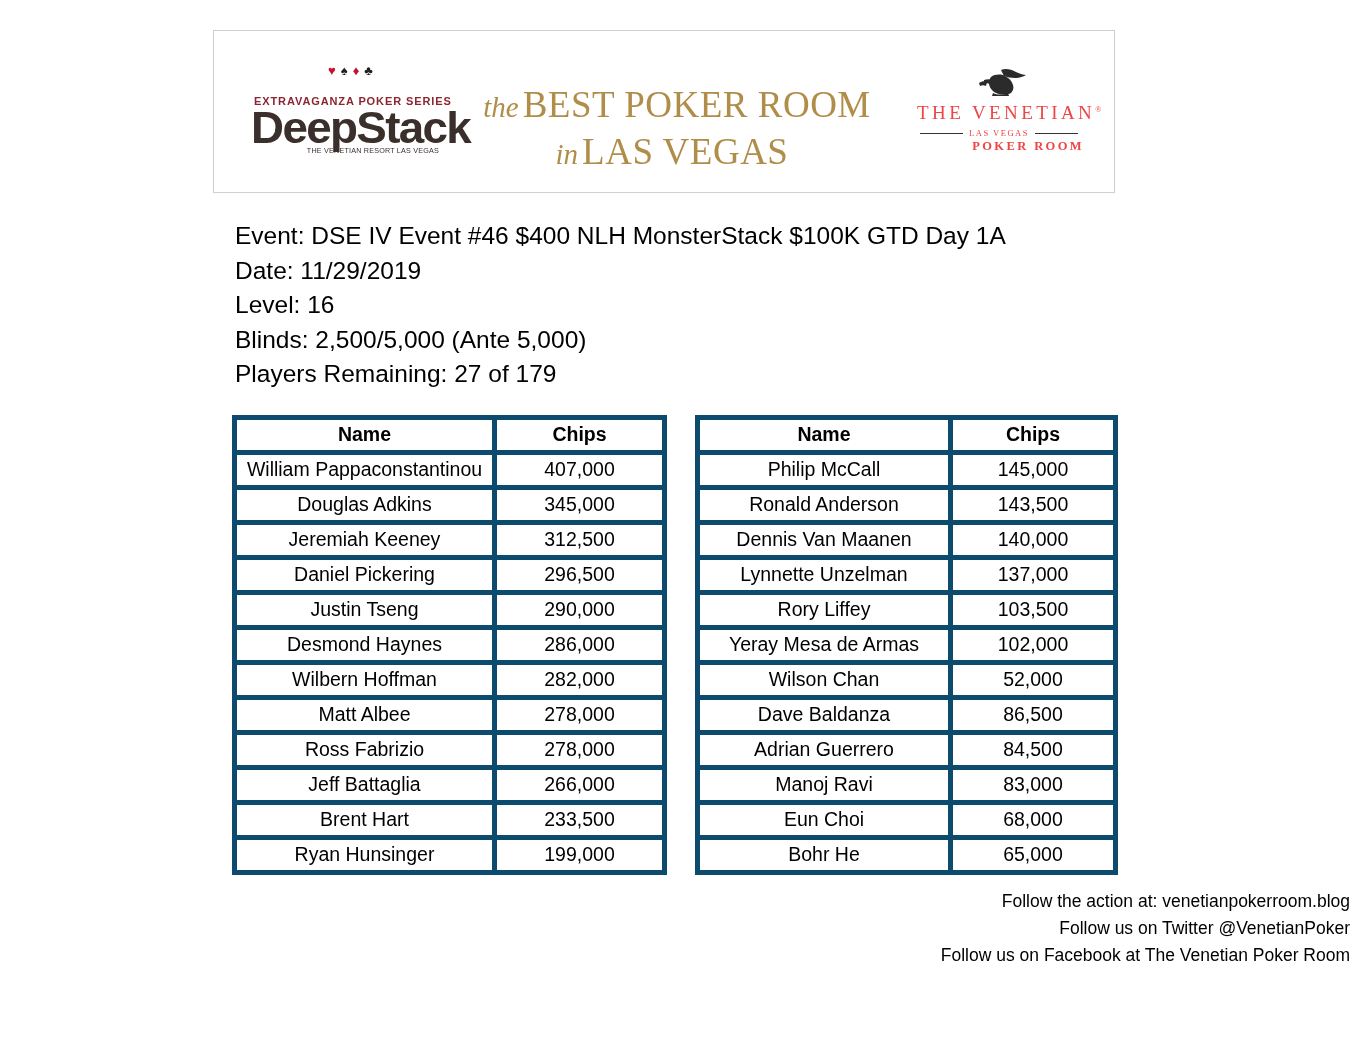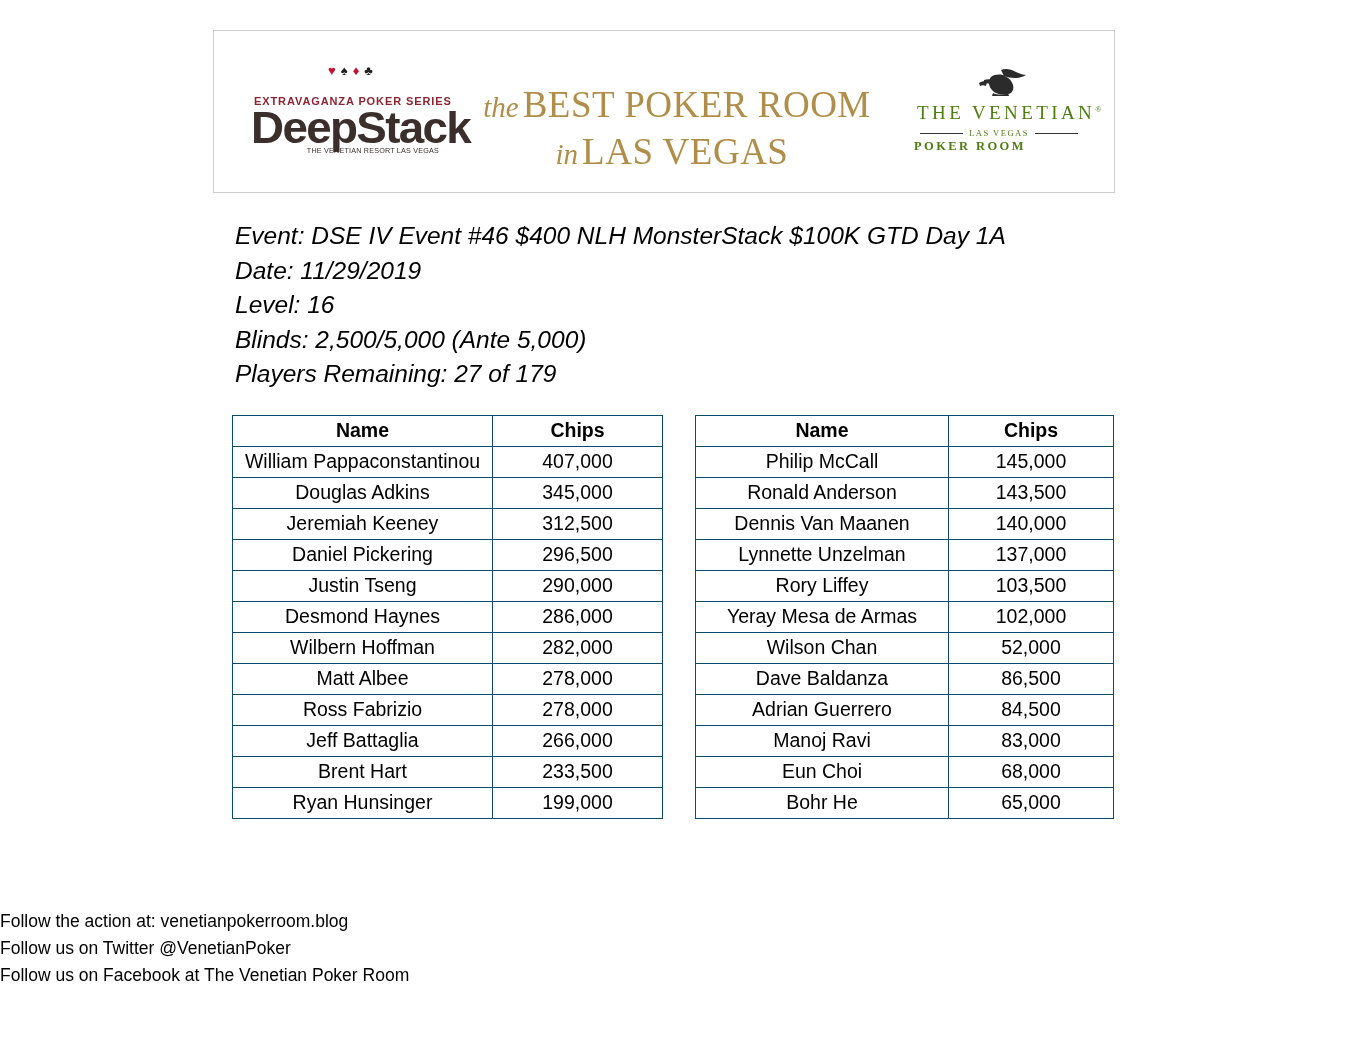--- a/index.html
+++ b/index.html
@@ -116,22 +116,22 @@
     letter-spacing: 0.5px;
   }
   .br-line2 { padding-left: 14px; margin-top: 8px; }
 
   
   .venetian-logo {
     position: absolute;
     left: 700px;
     top: 36px;
     width: 170px;
-    text-align: left;
-    color: #4d7c0f;
+    text-align: right;
+    color: #ef4444;
   }
   .ven-emblem {
     height: 30px;
     margin-bottom: 5px;
     display: flex;
     justify-content: center;
     align-items: flex-end;
   }
   .ven-name {
     font-family: "Liberation Serif", serif;
@@ -179,42 +179,41 @@
     position: absolute;
     left: 235px;
     top: 219px;
     width: 900px;
   }
   .event-info .line {
     font-size: 24.5px;
     line-height: 34.5px;
     white-space: nowrap;
     color: #000;
-    font-style: italic;
   }
 
   
   .tables {
     position: absolute;
     left: 232px;
     top: 415px;
     width: 890px;
   }
   .chip-table {
     border-collapse: collapse;
     table-layout: fixed;
     position: absolute;
     top: 0;
   }
   .chip-table.left  { left: 0px; }
   .chip-table.right { left: 463px; }
 
   .chip-table th,
   .chip-table td {
-    border: 1px solid #0c4a6e;
+    border: 5px solid #0c4a6e;
     height: 30px;
     padding: 0 4px;
     font-size: 19.5px;
     text-align: center;
     vertical-align: middle;
     line-height: 1;
     white-space: nowrap;
     overflow: hidden;
   }
   .chip-table th {
@@ -223,23 +222,23 @@
   }
   .chip-table .col-name  { width: 260px; }
   .chip-table .col-chips { width: 170px; }
   .chip-table.right .col-name  { width: 253px; }
   .chip-table.right .col-chips { width: 165px; }
 
   
   .footer {
     position: absolute;
     left: 0;
-    top: 908px;
+    top: 888px;
     width: 1350px;
-    text-align: left;
+    text-align: right;
   }
   .footer .fline {
     font-size: 17.5px;
     line-height: 27px;
     color: #000;
   }
 </style>
 </head>
 <body>
 

